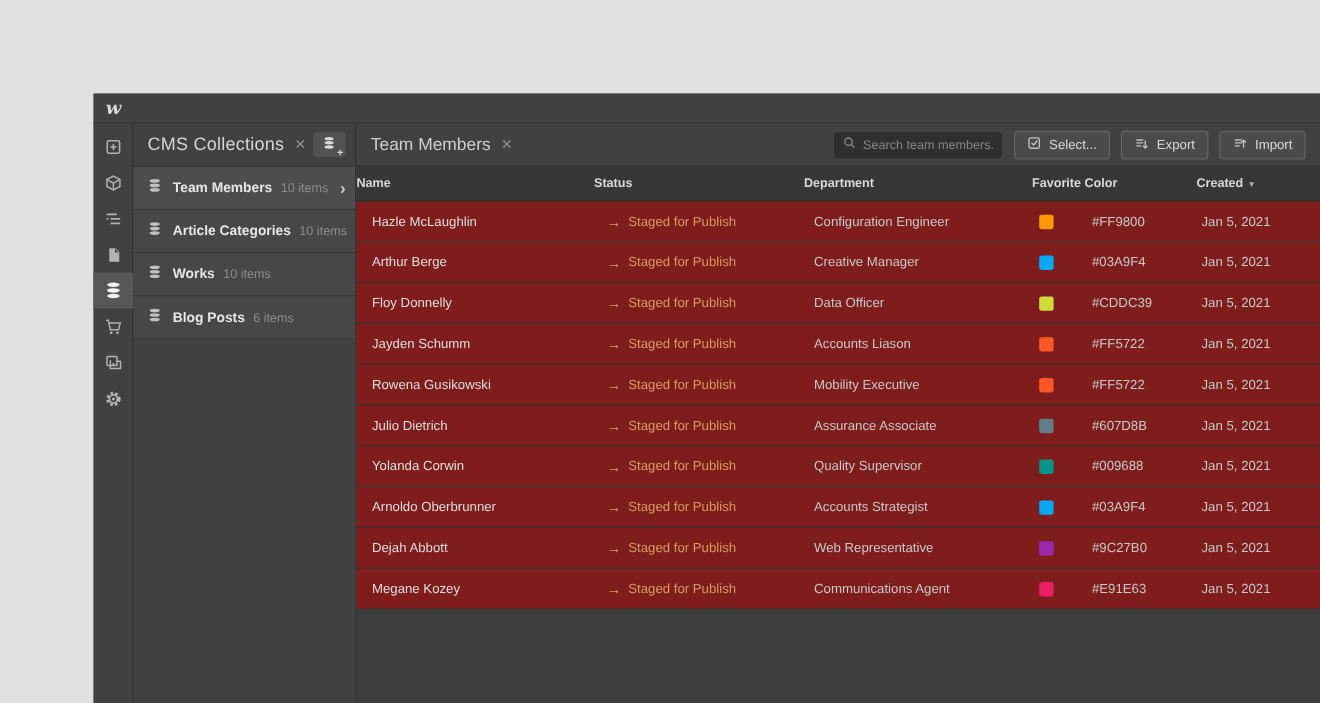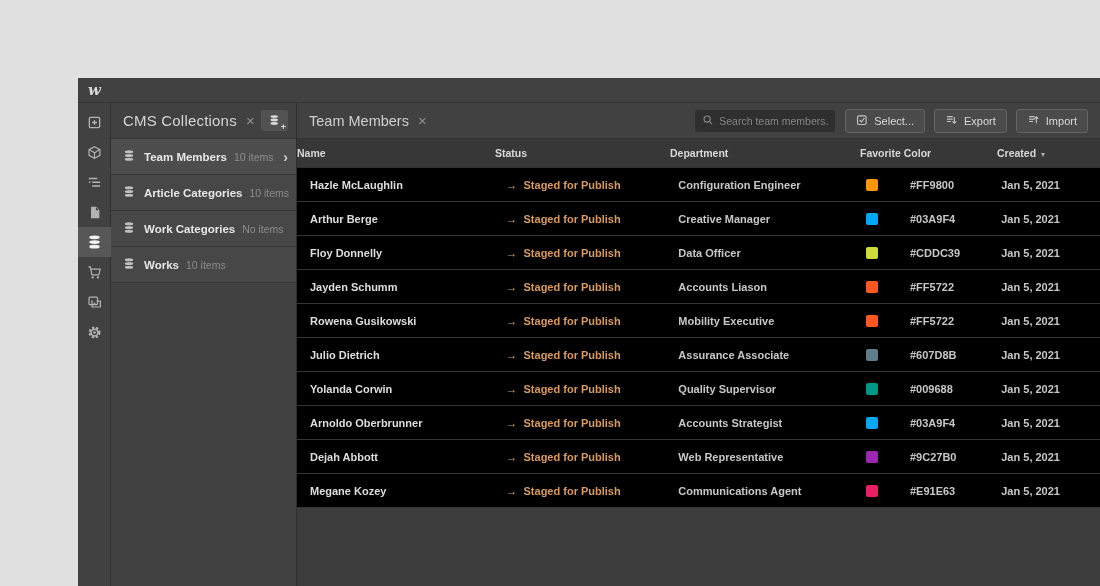--- a/index.html
+++ b/index.html
@@ -63,22 +63,22 @@
   .btn svg { margin-right:6px; color:#c2c2c2; }
 
   
   .thead { height:29px; flex:0 0 auto; background:#373737; border-bottom:1px solid #2f2f2f;
            display:flex; align-items:center; 
            font-size:10.5px; font-weight:bold; color:#d8d8d8; }
   .col-name { width:198px; } .col-status { width:175px; } .col-dept { width:190px; }
   .col-color { width:137px; } .col-created { width:100px; }
   .sort { color:#aaaaaa; font-size:8px; margin-left:5px; }
 
-  .trow { height:34px; flex:0 0 auto; background:#000000; border-bottom:1px solid #353535;
-          display:flex; align-items:center; padding-left:13px; font-size:11px; cursor:pointer;font-weight:bold; }
+  .trow { height:34px; flex:0 0 auto; background:#7f1d1d; border-bottom:1px solid #353535;
+          display:flex; align-items:center; padding-left:13px; font-size:11px; cursor:pointer; }
   .cell-name { width:198px; color:#dedede; }
   .cell-status { width:175px; display:flex; align-items:center; }
   .cell-status .arrow { margin-right:6px; font-size:12px; }
   .cell-dept { width:190px; color:#c7c7c7; }
   .cell-color { width:137px; display:flex; align-items:center; color:#c7c7c7;gap:24px; }
   .swatch { width:12px; height:12px; border-radius:2px; margin-right:8px; flex:0 0 auto; }
   .cell-created { width:100px; color:#c7c7c7; }
   .table-rest { flex:1; background:#3c3c3c; }
 </style>
 </head>
@@ -194,31 +194,31 @@
             </svg></span>
         <span class="coll-label">Article Categories</span>
         <span class="coll-count">10 items</span>
       </div>
       <div class="collection">
         <span><svg width="12" height="13" viewBox="0 0 16 16" fill="currentColor">
               <ellipse cx="8" cy="3" rx="5.6" ry="2"></ellipse>
               <ellipse cx="8" cy="8" rx="5.6" ry="2"></ellipse>
               <ellipse cx="8" cy="13" rx="5.6" ry="2"></ellipse>
             </svg></span>
-        <span class="coll-label">Work Categories</span>
-        <span class="coll-count">No items</span>
+        <span class="coll-label">Works</span>
+        <span class="coll-count">10 items</span>
       </div>
       <div class="collection">
         <span><svg width="12" height="13" viewBox="0 0 16 16" fill="currentColor">
               <ellipse cx="8" cy="3" rx="5.6" ry="2"></ellipse>
               <ellipse cx="8" cy="8" rx="5.6" ry="2"></ellipse>
               <ellipse cx="8" cy="13" rx="5.6" ry="2"></ellipse>
             </svg></span>
-        <span class="coll-label">Works</span>
-        <span class="coll-count">10 items</span>
+        <span class="coll-label">Blog Posts</span>
+        <span class="coll-count">6 items</span>
       </div>
       <div class="panel-rest"></div>
     </div>
 
     <div class="main">
       <div class="main-header">
         <span class="main-title">Team Members</span>
         <span class="close-x">×</span>
         <span class="spacer"></span>
         <span class="searchbox">

